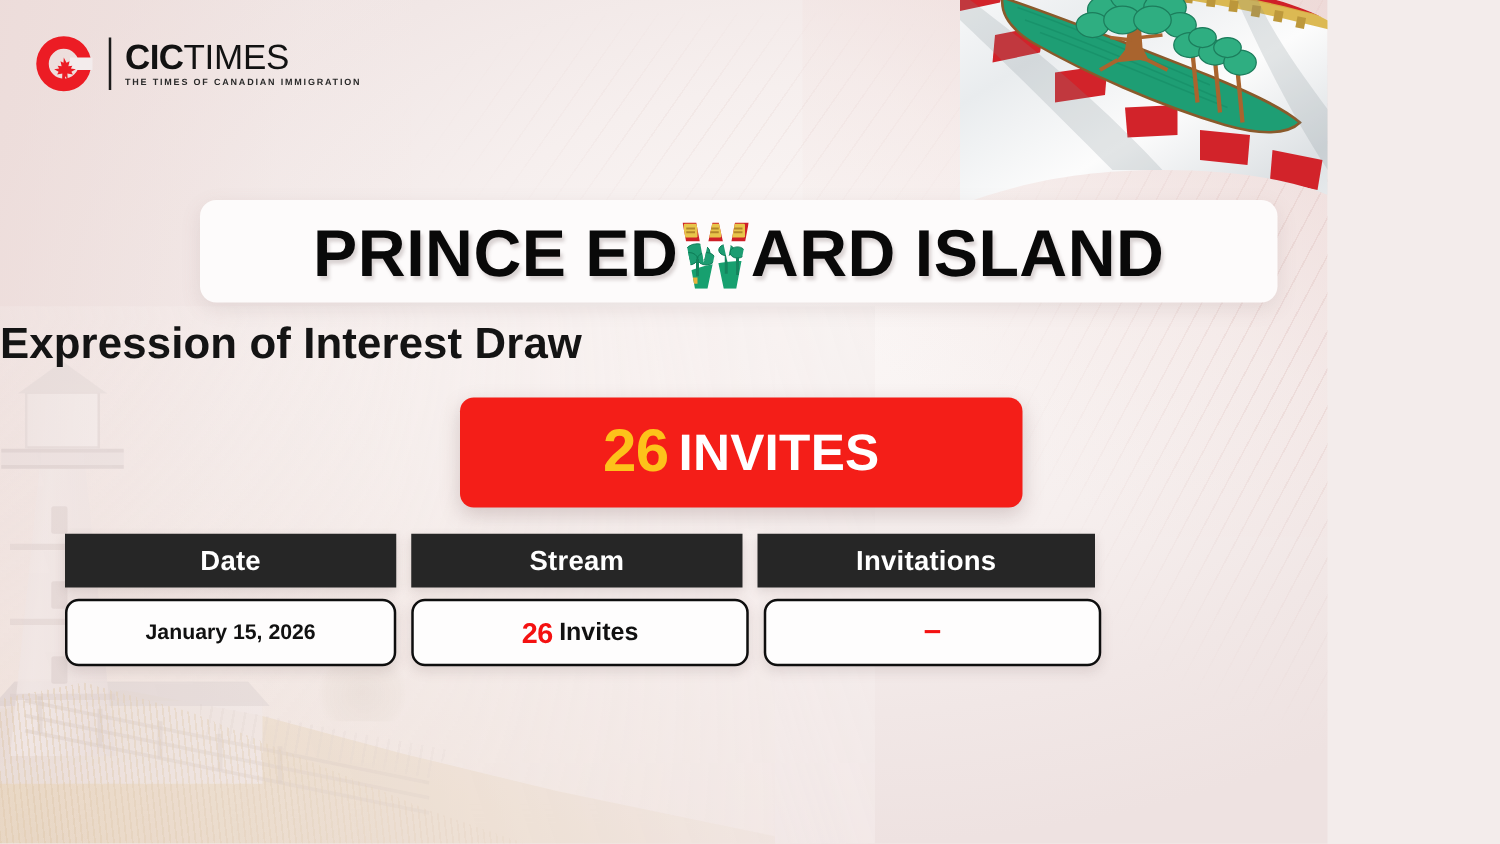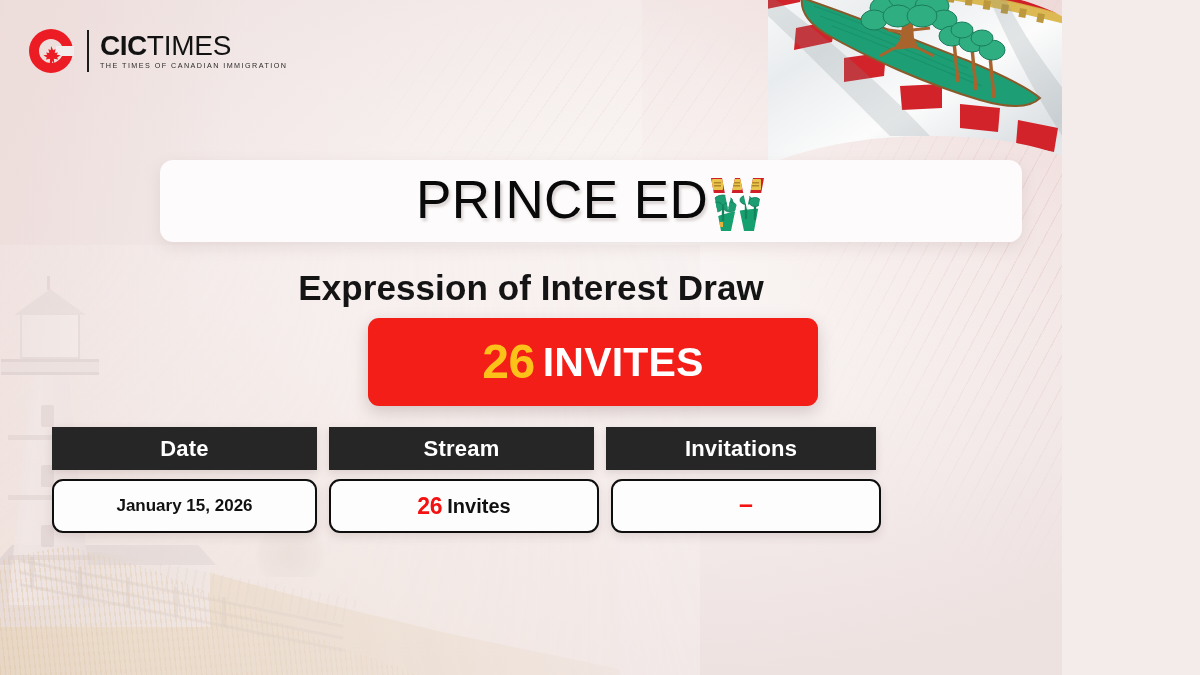--- a/index.html
+++ b/index.html
@@ -133,43 +133,43 @@
   .flag-wrap { position:absolute; top:-14px; right:-8px; width:330px; height:186px; }
   .flag-wrap svg { display:block; }
 
   
   .logo { position:absolute; left:26px; top:26px; display:flex; align-items:center; gap:11px; }
   .logo-mark { position:relative; width:50px; height:50px; flex:0 0 auto; }
   .logo-divider { width:2px; height:42px; background:#1b1b1b; }
   .logo-text { display:flex; flex-direction:column; gap:1px; }
   .logo-title { font-size:28px; font-weight:700; letter-spacing:-.5px; color:#121212; line-height:1; }
   .logo-title .thin { font-weight:400; letter-spacing:-.2px; }
-  .logo-sub { font-size:7.2px; font-weight:400; letter-spacing:1.45px; color:#2a2a2a; white-space:nowrap; }
+  .logo-sub { font-size:7.2px; font-weight:700; letter-spacing:1.45px; color:#2a2a2a; white-space:nowrap; }
 
   
   .title-card {
     position:absolute; left:160px; top:160px; width:862px; height:82px;
     background:#fdfbfb; border-radius:13px;
     box-shadow:0 5px 16px rgba(120,95,95,.13);
     display:flex; align-items:center; justify-content:center;
   }
   .title-text {
-    font-size:53px; font-weight:400; letter-spacing:.4px; color:#090909;
-    display:flex; align-items:flex-start; line-height:1;
+    font-size:53px; font-weight:700; letter-spacing:.4px; color:#090909;
+    display:flex; align-items:flex-end; line-height:1;
     text-shadow:2px 3px 3px rgba(90,70,70,.22);
     white-space:nowrap;
   }
   .w-flag {
     display:inline-block; width:56px; height:57px; margin:0 1px;
     position:relative; top:3px;
   }
 
   .subtitle {
-    position:absolute; left:0; right:0; top:255px; text-align:center;
-    font-size:35px; font-weight:700; color:#141414; letter-spacing:.1px;margin-top:13px;
+    position:absolute; left:0; right:0; top:255px; 
+    font-size:35px; font-weight:700; color:#141414; letter-spacing:.1px;
   }
 
   
   .invite-banner {
     position:absolute; left:368px; top:318px; width:450px; height:88px;
     background:#f41e18; border-radius:11px;
     box-shadow:0 6px 16px rgba(125,95,95,.28);
     display:flex; align-items:center; justify-content:center; gap:8px;
   }
   .invite-num { font-size:48px; font-weight:800; color:#fdc21a; letter-spacing:-.5px; line-height:1; }
@@ -383,20 +383,21 @@
             </g>
             <g stroke="#14845d" stroke-width="2.4" fill="none">
               <path d="M14,31 L14,45"></path>
               <path d="M37,28 L37,43"></path>
               <path d="M46,30 L46,44"></path>
             </g>
             <rect x="8" y="46" width="6" height="5" fill="#e8b23c"></rect>
           </g>
         </svg>
       </span>
+      <span>ARD ISLAND</span>
     </div>
   </div>
 
   <div class="subtitle">Expression of Interest Draw</div>
 
   <div class="invite-banner">
     <span class="invite-num">26</span>
     <span class="invite-word">INVITES</span>
   </div>
 

